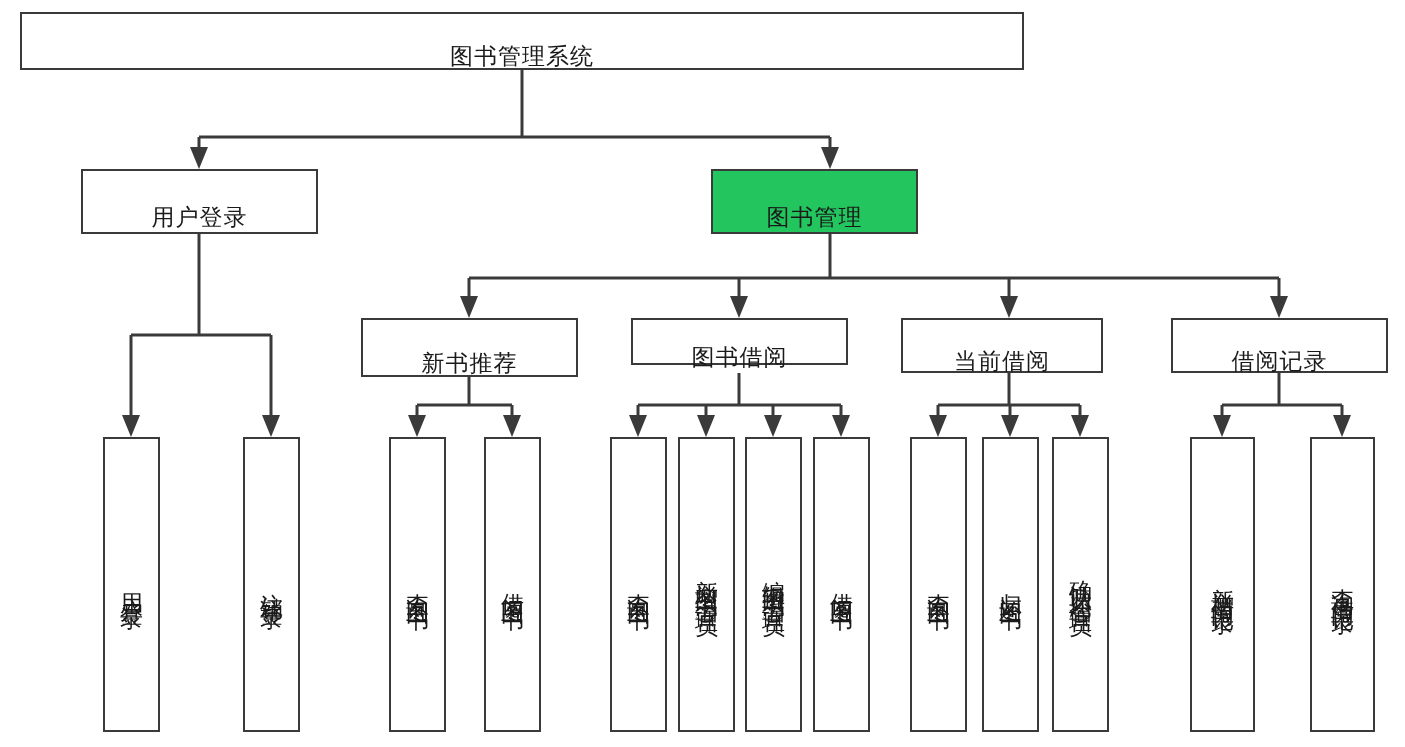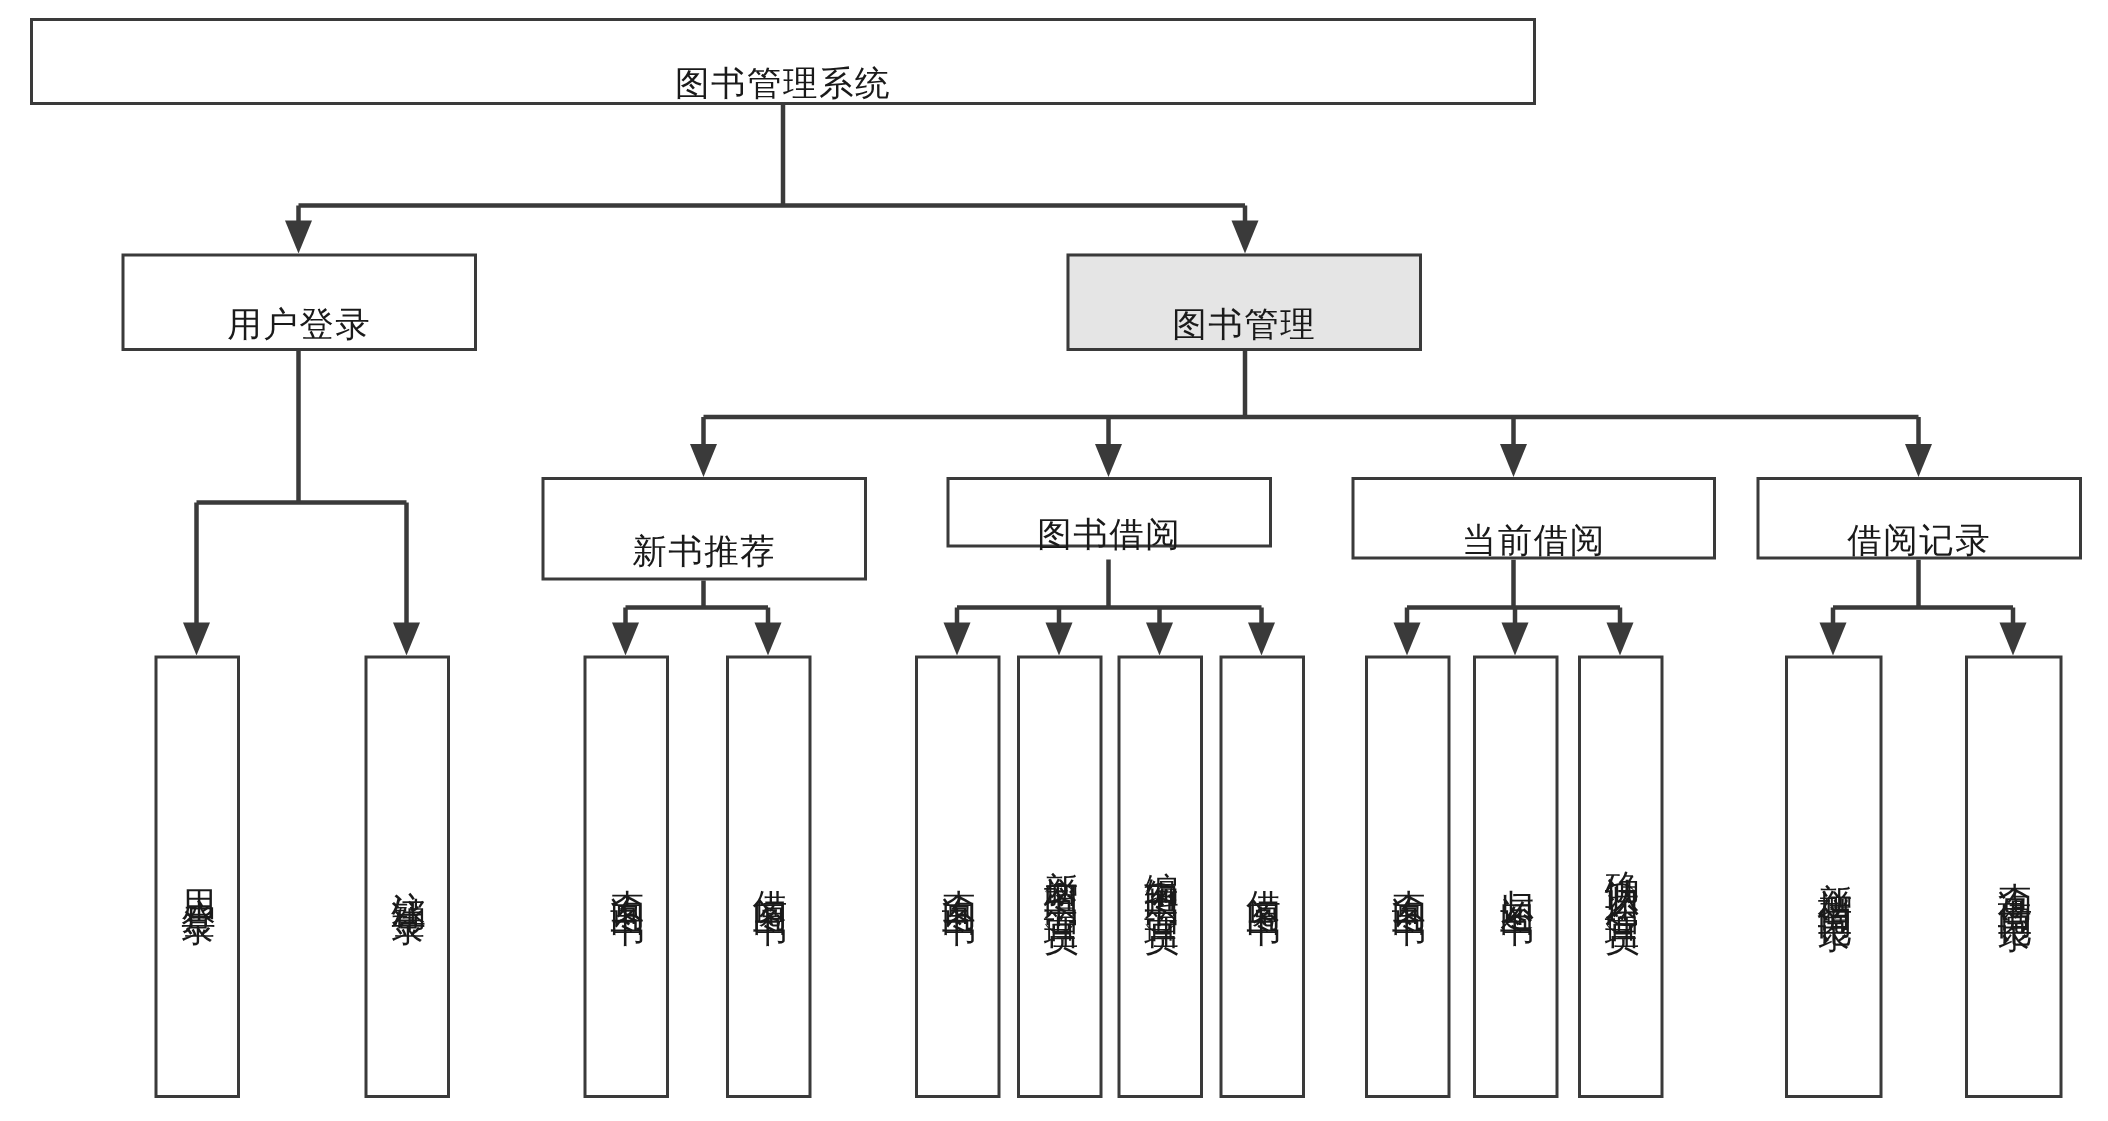--- a/index.html
+++ b/index.html
@@ -126,30 +126,30 @@
       <polygon points="1333,415 1351,415 1342,437" fill="#3a3a3a"></polygon>
     </svg>
 
   <div id="node-layer">
       <div class="node-box horiz" style="left: 20px; top: 12px; width: 1004px; height: 58px; border-color: rgb(58, 58, 58); background: rgb(255, 255, 255);">
         <span class="horiz-label" style="color: rgb(26, 26, 26);">图书管理系统</span>
       </div>
       <div class="node-box horiz" style="left: 81px; top: 169px; width: 237px; height: 65px; border-color: rgb(58, 58, 58); background: rgb(255, 255, 255);">
         <span class="horiz-label" style="color: rgb(26, 26, 26);">用户登录</span>
       </div>
-      <div class="node-box horiz" style="left: 711px; top: 169px; width: 237px; height: 65px; border-color: rgb(58, 58, 58); background: #e5e5e5;">
+      <div class="node-box horiz" style="left: 711px; top: 169px; width: 207px; height: 65px; border-color: rgb(58, 58, 58); background: #22c55e;">
         <span class="horiz-label" style="color: rgb(26, 26, 26);">图书管理</span>
       </div>
-      <div class="node-box horiz" style="left: 361px; top: 318px; width: 217px; height: 69px; border-color: rgb(58, 58, 58); background: rgb(255, 255, 255);">
+      <div class="node-box horiz" style="left: 361px; top: 318px; width: 217px; height: 59px; border-color: rgb(58, 58, 58); background: rgb(255, 255, 255);">
         <span class="horiz-label" style="color: rgb(26, 26, 26);">新书推荐</span>
       </div>
       <div class="node-box horiz" style="left: 631px; top: 318px; width: 217px; height: 47px; border-color: rgb(58, 58, 58); background: rgb(255, 255, 255);">
         <span class="horiz-label" style="color: rgb(26, 26, 26);">图书借阅</span>
       </div>
-      <div class="node-box horiz" style="left: 901px; top: 318px; width: 243px; height: 55px; border-color: rgb(58, 58, 58); background: rgb(255, 255, 255);">
+      <div class="node-box horiz" style="left: 901px; top: 318px; width: 202px; height: 55px; border-color: rgb(58, 58, 58); background: rgb(255, 255, 255);">
         <span class="horiz-label" style="color: rgb(26, 26, 26);">当前借阅</span>
       </div>
       <div class="node-box horiz" style="left: 1171px; top: 318px; width: 217px; height: 55px; border-color: rgb(58, 58, 58); background: rgb(255, 255, 255);">
         <span class="horiz-label" style="color: rgb(26, 26, 26);">借阅记录</span>
       </div>
       <div class="node-box vert" style="left: 103px; top: 437px; width: 57px; height: 295px; border-color: rgb(58, 58, 58); background: rgb(255, 255, 255);">
         <span class="vert-label" style="color: rgb(26, 26, 26);">用户登录</span>
       </div>
       <div class="node-box vert" style="left: 243px; top: 437px; width: 57px; height: 295px; border-color: rgb(58, 58, 58); background: rgb(255, 255, 255);">
         <span class="vert-label" style="color: rgb(26, 26, 26);">注销登录</span>

